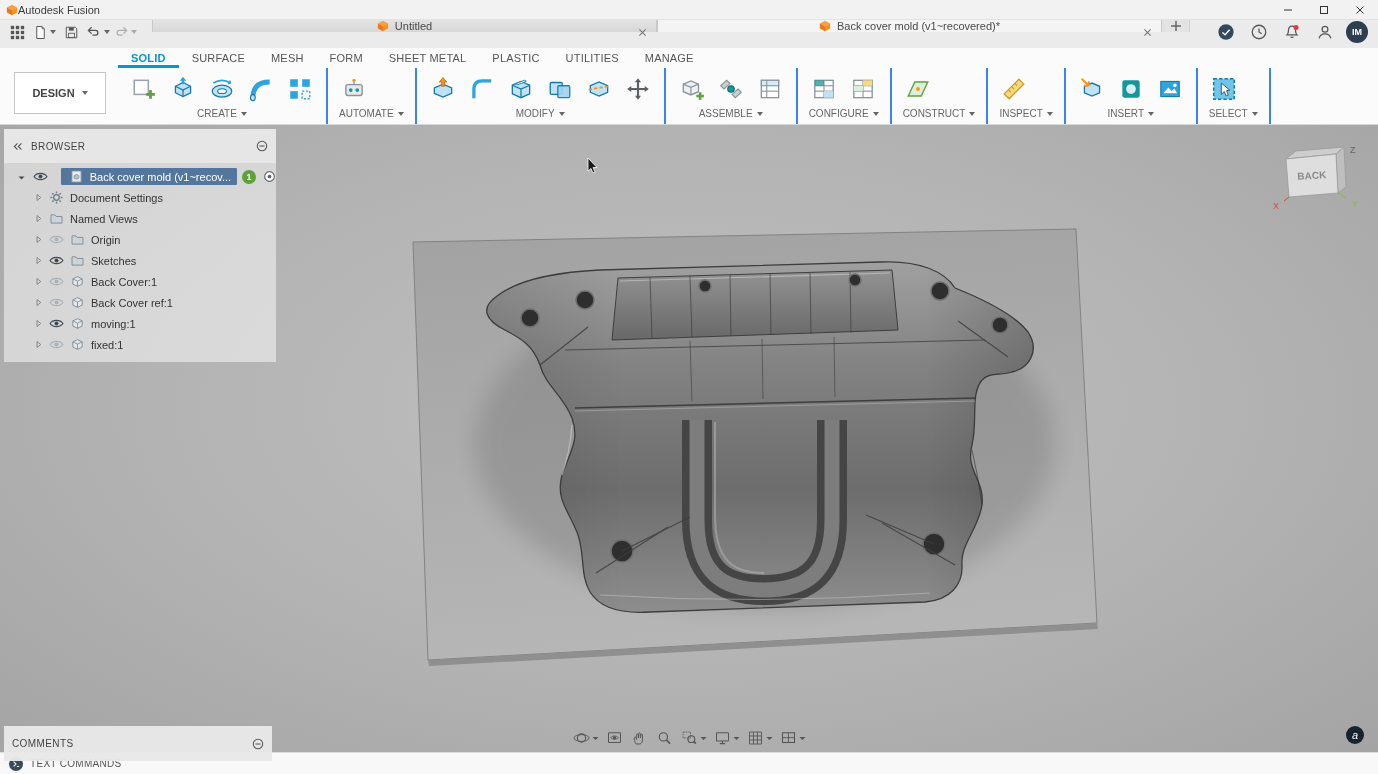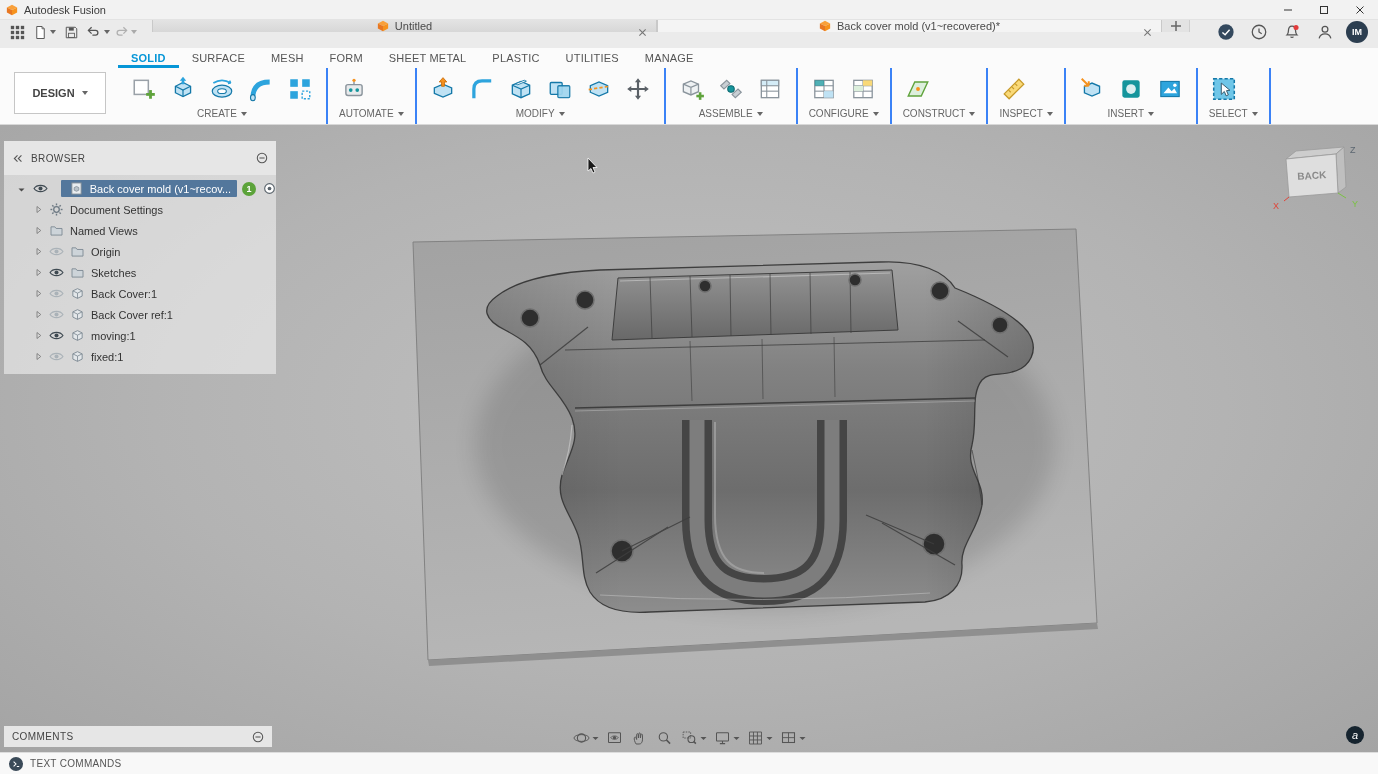--- a/index.html
+++ b/index.html
@@ -5,21 +5,21 @@
   * { margin:0; padding:0; box-sizing:border-box; }
   html,body { width:1378px; height:774px; overflow:hidden;
     font-family:"Liberation Sans", sans-serif; background:#b0b0b0; }
   .app { position:relative; width:1378px; height:774px; }
   svg { display:block; }
   button { border:none; background:transparent; font-family:inherit; cursor:default; }
 
   
   .titlebar { position:absolute; top:0; left:0; right:0; height:20px; background:#f2f2f2;
     border-bottom:1px solid #e3e3e3; display:flex; align-items:center; justify-content:space-between; }
-  .titlebar-left { display:flex; align-items:flex-end; gap:6px; padding-left:6px; }
+  .titlebar-left { display:flex; align-items:flex-end; padding-left:6px; }
   .app-title { font-size:11px; color:#3c3c3c; }
   .win-controls { display:flex; height:100%; }
   .win-btn { width:36px; height:100%; display:flex; align-items:center; justify-content:center; }
 
   
   .appbar { position:absolute; top:20px; left:0; right:0; height:28px; background:#ebebeb; display:flex; align-items:flex-start; }
   .appbar-left { display:flex; align-items:center; gap:3px; padding:0 5px; }
   .icon-btn { height:24px; min-width:24px; display:flex; align-items:center; justify-content:center; gap:2px; }
   .caret { width:0; height:0; border-left:3.5px solid transparent; border-right:3.5px solid transparent; border-top:4px solid #666; }
   .caret.dim { border-top-color:#aaa; }
@@ -54,38 +54,38 @@
   .viewport { position:absolute; top:125px; left:0; width:1378px; height:627px; overflow:hidden;
     background:radial-gradient(ellipse at 50% 45%, #c0c0c0 0%, #b3b3b3 55%, #a4a4a4 100%); }
   .model-svg { position:absolute; inset:0; width:100%; height:100%; }
   .viewcube { position:absolute; top:18px; right:12px; width:96px; height:72px; }
   .assistant { position:absolute; right:14px; bottom:8px; width:18px; height:18px; border-radius:50%;
     background:#16242f; color:#fff; font-size:11px; font-style:italic; display:flex; align-items:center; justify-content:center; }
 
   
   .browser-panel { position:absolute; top:129px; left:4px; width:272px; z-index:5; }
   .panel-header { height:20px; background:rgba(232,232,232,.96); display:flex; align-items:center; gap:8px;
-    padding:17px 8px; color:#444; font-size:10px; letter-spacing:.4px;margin-top:12px; }
+    padding:17px 8px; color:#444; font-size:10px; letter-spacing:.4px; }
   .panel-header .spacer { flex:1; }
   .tree { background:rgba(248,248,248,.55); padding:3px 0 7px; }
   .tree-row { height:21px; display:flex; align-items:center; font-size:11px; color:#333; }
   .twisty { width:12px; margin-left:12px; display:flex; justify-content:center; }
   .tree-row.child .twisty { margin-left:28px; }
   .eye { width:17px; display:flex; justify-content:center; margin-left:4px; }
   .eye.on { color:#3f4a52; } .eye.off { color:#aab2b8; }
   .node-icon { width:16px; display:flex; justify-content:center; margin-left:4px; }
   .row-label { margin-left:6px; white-space:nowrap; }
   .sel-group { display:flex; align-items:center; background:#53779c; padding:2px 6px 2px 4px; margin-left:12px; border-radius:1px; }
   .sel-group .row-label { color:#fff; margin-left:5px; }
   .badge { width:14px; height:14px; border-radius:50%; background:#5ca33a; color:#fff; font-size:9px; font-weight:bold;
     display:flex; align-items:center; justify-content:center; margin-left:5px; }
   .radio { margin-left:7px; display:flex; }
 
   
-  .comments-bar { position:absolute; top:726px; left:4px; width:268px; height:21px; z-index:5;
+  .comments-bar { position:absolute; top:726px; left:4px; width:268px; height:35px; z-index:5;
     background:rgba(232,232,232,.96); display:flex; align-items:center; padding:0 8px; gap:8px;
     color:#444; font-size:10px; letter-spacing:.4px; }
   .comments-bar .spacer { flex:1; }
   .nav-toolbar { position:absolute; top:727px; left:50%; transform:translateX(-50%); z-index:5;
     display:flex; align-items:center; gap:1px; }
   .nav-btn { height:22px; padding:0 3px; display:flex; align-items:center; gap:2px; }
   .nav-btn svg { width:18px; height:18px; }
   .caret-sm { width:0; height:0; border-left:3px solid transparent; border-right:3px solid transparent; border-top:3.5px solid #555; }
 
   .statusbar { position:absolute; top:752px; left:0; right:0; height:22px; background:#f8f8f8;

